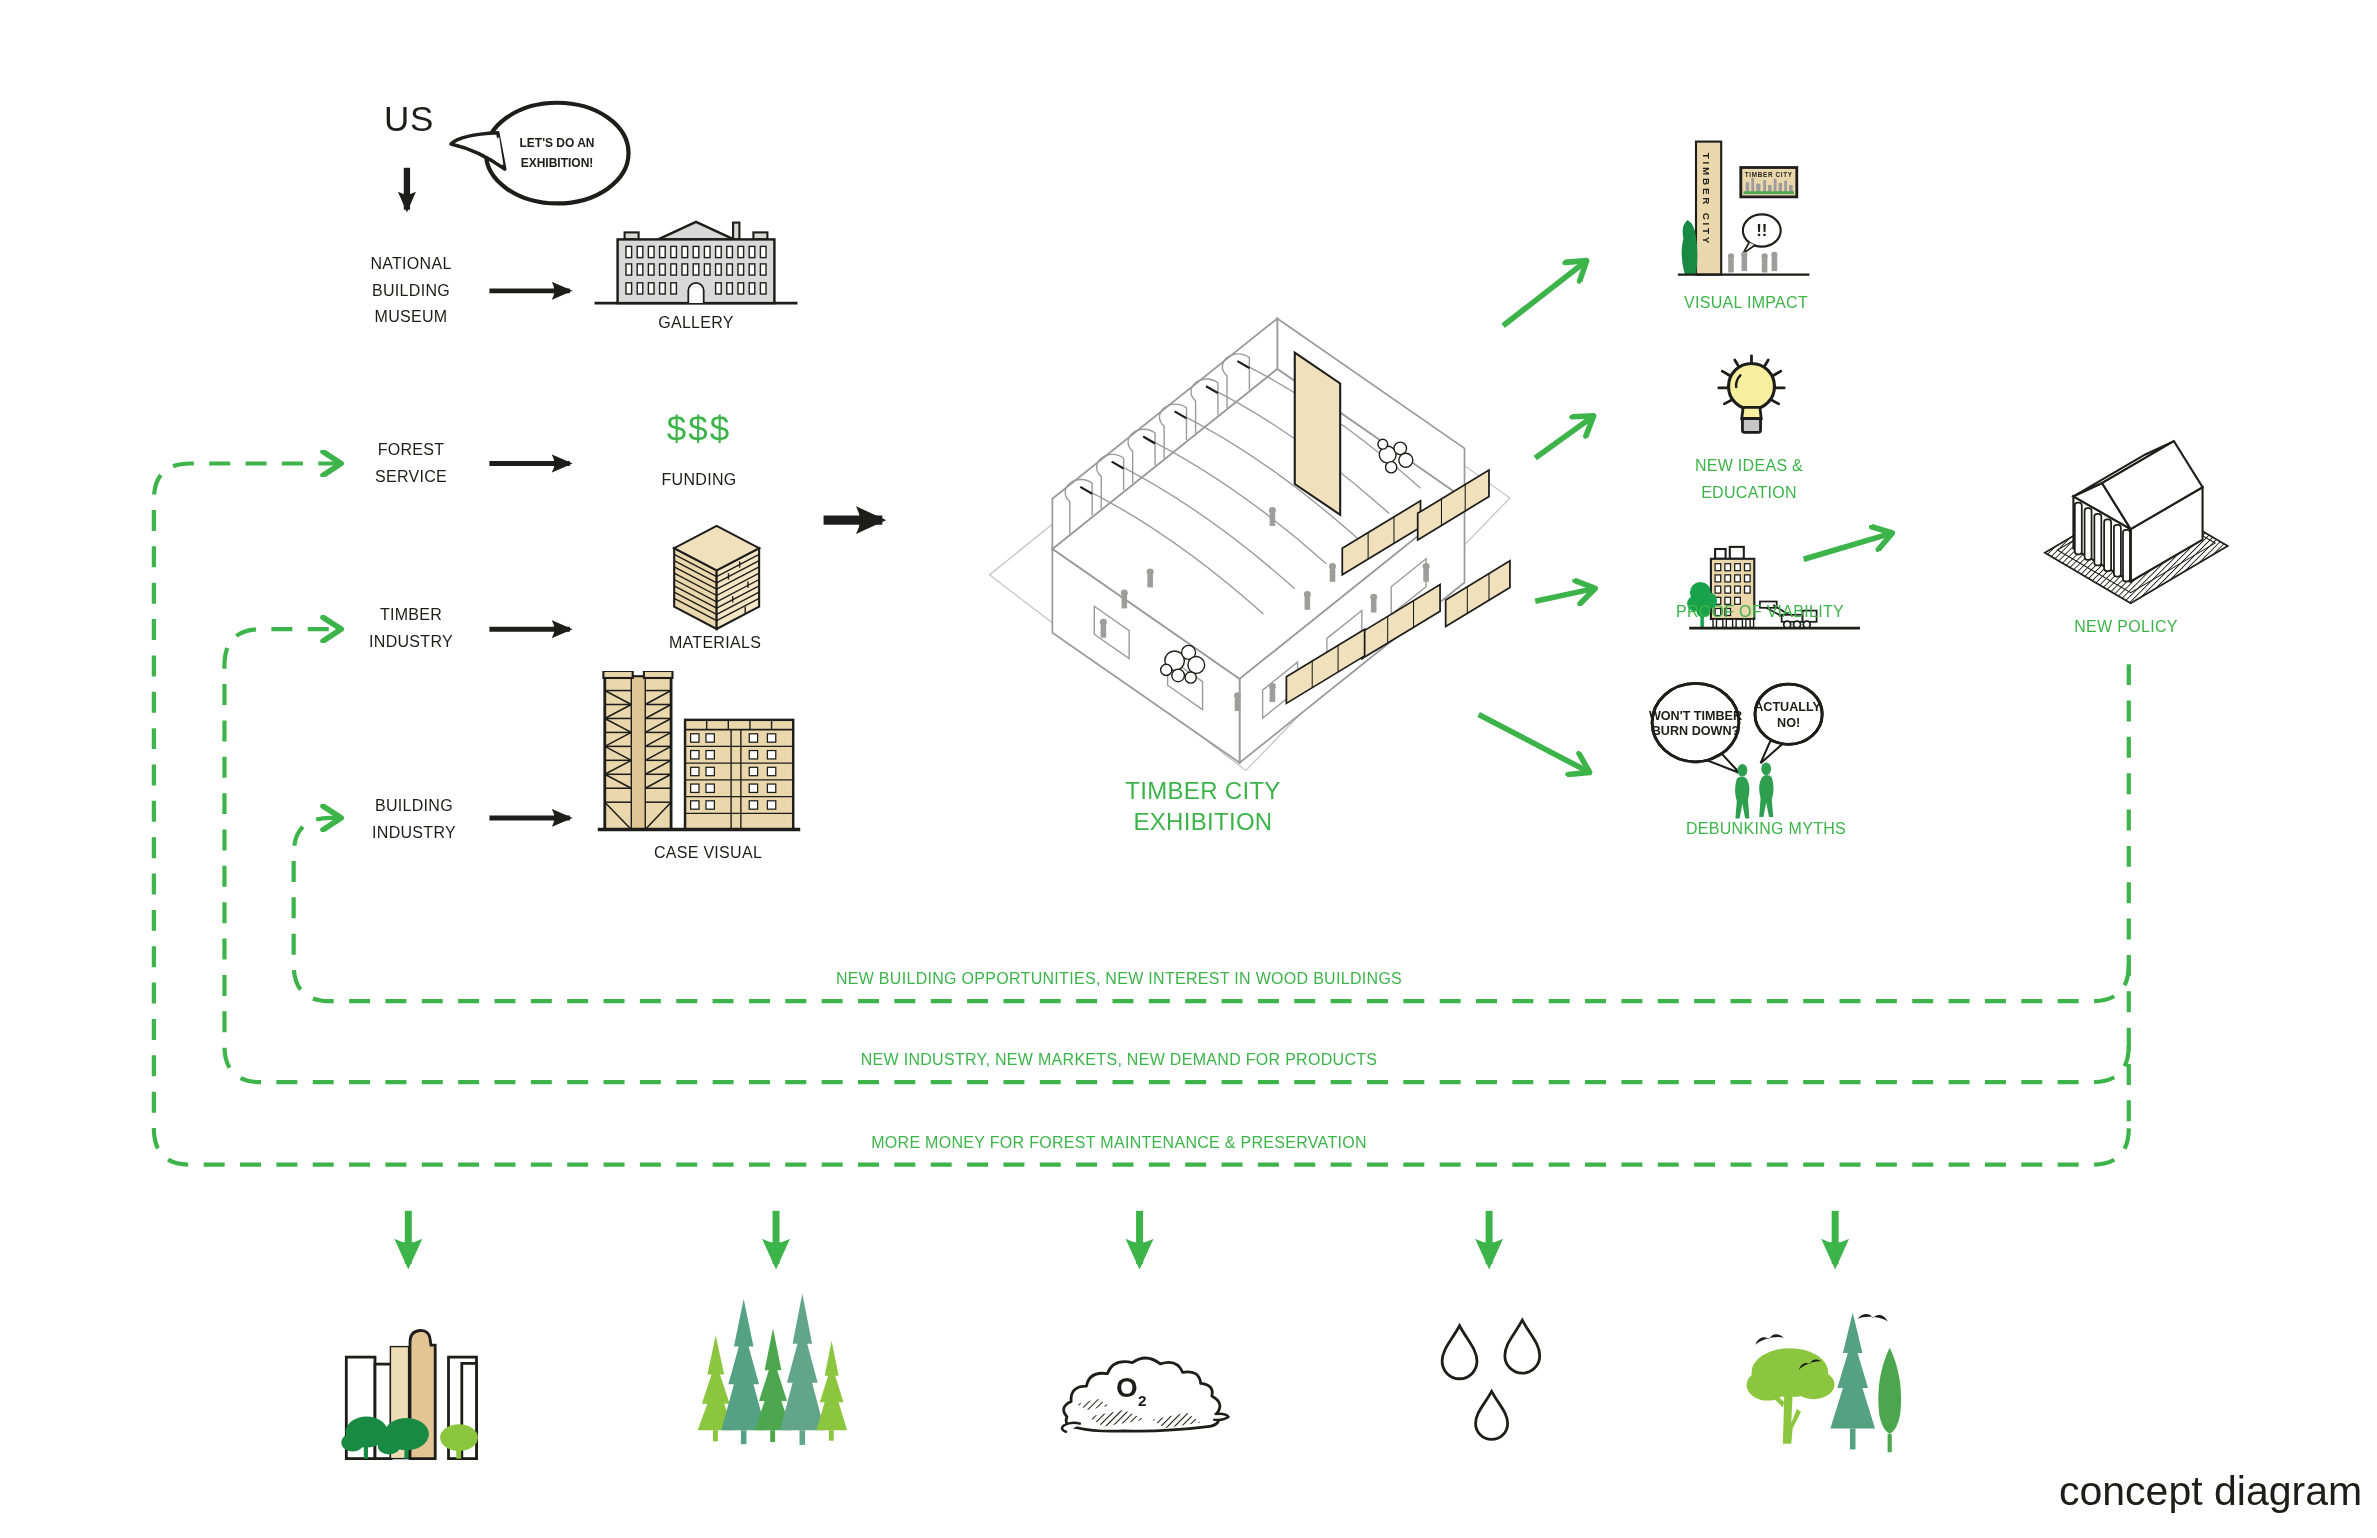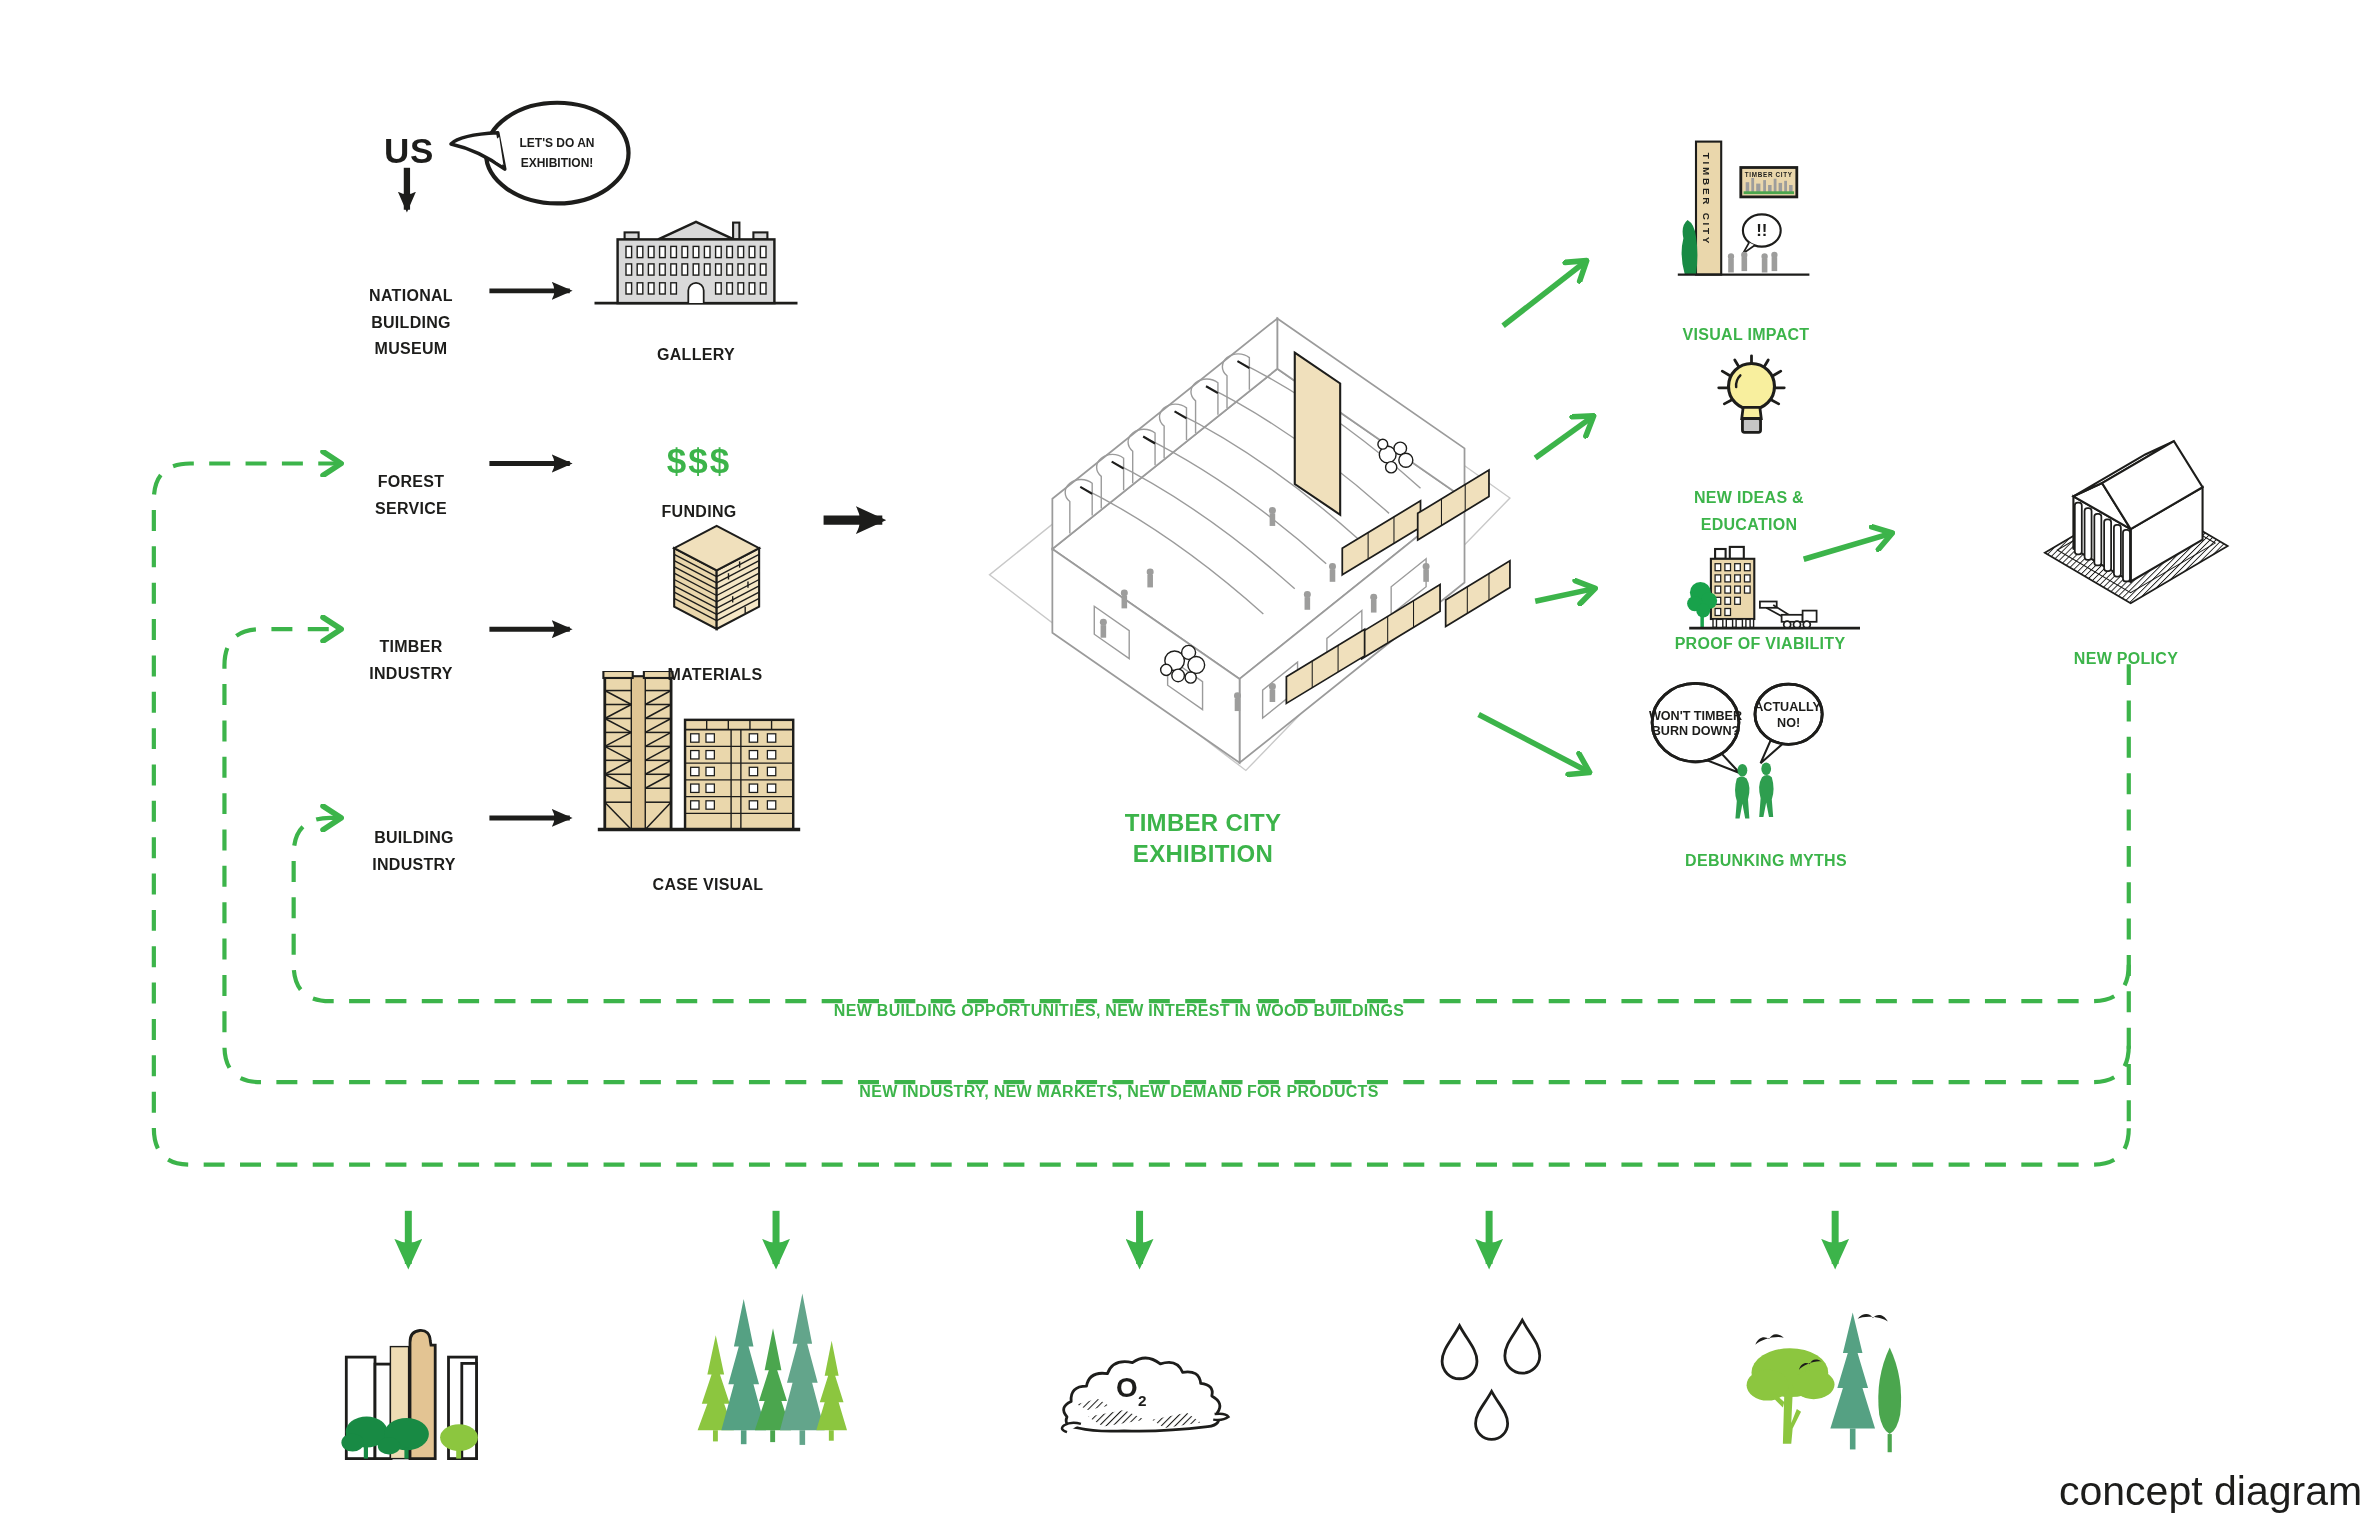--- a/index.html
+++ b/index.html
@@ -1,19 +1,19 @@
 <!DOCTYPE html>
 <html style="font-size:11.2px"><head>
 <meta charset="utf-8">
 <style>
   html,body{margin:0;padding:0;background:#ffffff;}
   body{width:2377px;height:1538px;font-family:"Liberation Sans","DejaVu Sans",sans-serif;}
   #canvas{position:relative;width:2377px;height:1538px;background:#fff;overflow:hidden;}
   .abs{position:absolute;}
-  .lbl{position:absolute;transform:translate(-50%,-50%);text-align:center;font-weight:700;color:#1d1d1b;margin-top:32px;}
+  .lbl{position:absolute;transform:translate(-50%,-50%);text-align:center;font-weight:400;color:#1d1d1b;}
   .green{color:#3cb44a;}
   .s31{font-size:16px;line-height:26.6px;letter-spacing:0.3px;}
   .s34{font-size:24px;line-height:31px;letter-spacing:0.3px;}
   .s50{font-size:35px;line-height:36px;letter-spacing:0.7px;}
   .bubbletxt{font-size:12px;line-height:20px;}
   .caption{position:absolute;font-size:41px;font-weight:400;color:#1d1d1b;letter-spacing:0px;}
   svg{display:block;}
   .icon{position:absolute;}
 </style>
 </head>
@@ -632,16 +632,17 @@
   <div class="lbl s31 green" style="left:1749px;top:480px">
     <div>NEW IDEAS &amp;</div>
     <div>EDUCATION</div>
   </div>
   <div class="lbl s31 green" style="left:1760px;top:612px">PROOF OF VIABILITY</div>
   <div class="lbl s31 green" style="left:1766px;top:829px">DEBUNKING MYTHS</div>
   <div class="lbl s31 green" style="left:2126px;top:627px">NEW POLICY</div>
 
   <div class="lbl s31 green" style="left:1119px;top:979px">NEW BUILDING OPPORTUNITIES, NEW INTEREST IN WOOD BUILDINGS</div>
   <div class="lbl s31 green" style="left:1119px;top:1060px">NEW INDUSTRY, NEW MARKETS, NEW DEMAND FOR PRODUCTS</div>
+  <div class="lbl s31 green" style="left:1119px;top:1143px">MORE MONEY FOR FOREST MAINTENANCE &amp; PRESERVATION</div>
 
   <div class="caption" style="left:2059px;top:1468px">concept diagram</div>
 </div>
 
 
 </body></html>

